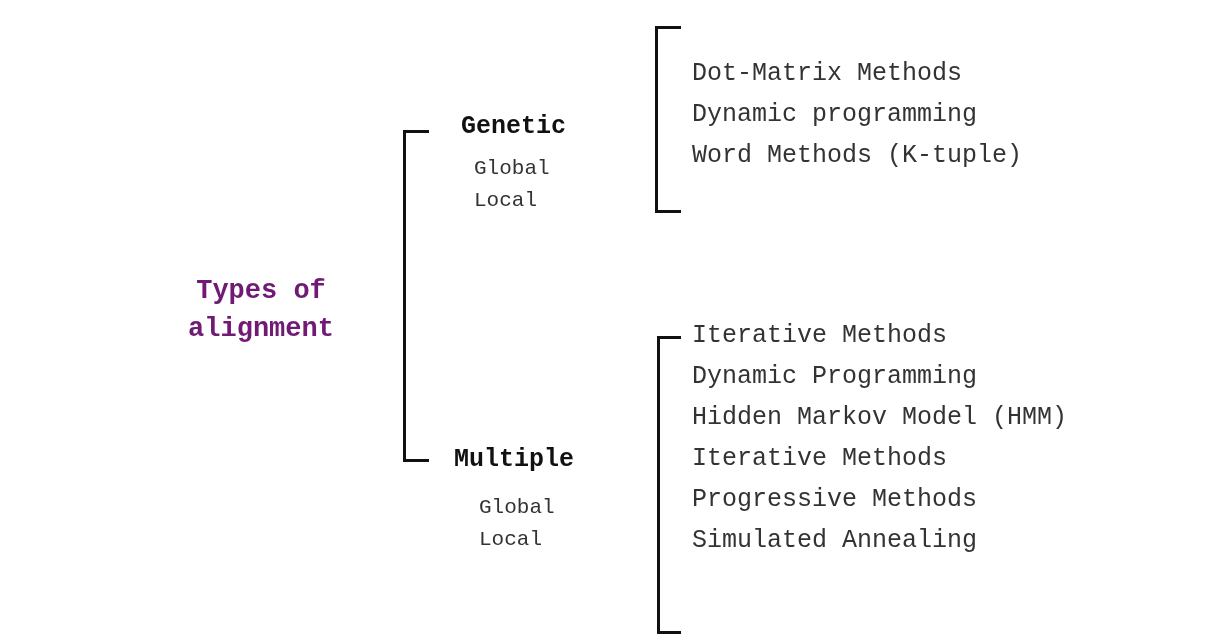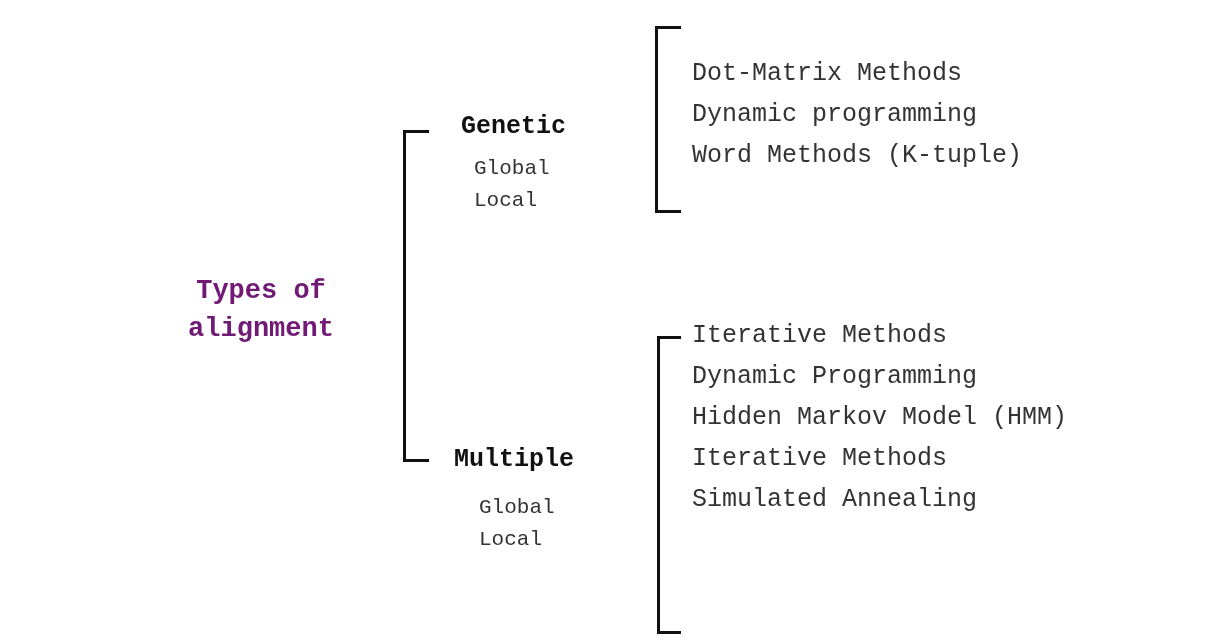--- a/index.html
+++ b/index.html
@@ -59,14 +59,15 @@
   <div>Global</div>
   <div>Local</div>
 </div>
 
 <div class="bracket" style="left:657px; top:336px; width:24px; height:298px;"></div>
 <div class="abs method-list" style="left:692px; top:315px;">
   <div>Iterative Methods</div>
   <div>Dynamic Programming</div>
   <div>Hidden Markov Model (HMM)</div>
   <div>Iterative Methods</div>
+  <div>Progressive Methods</div>
   <div>Simulated Annealing</div>
 </div>
 
 </body></html>

